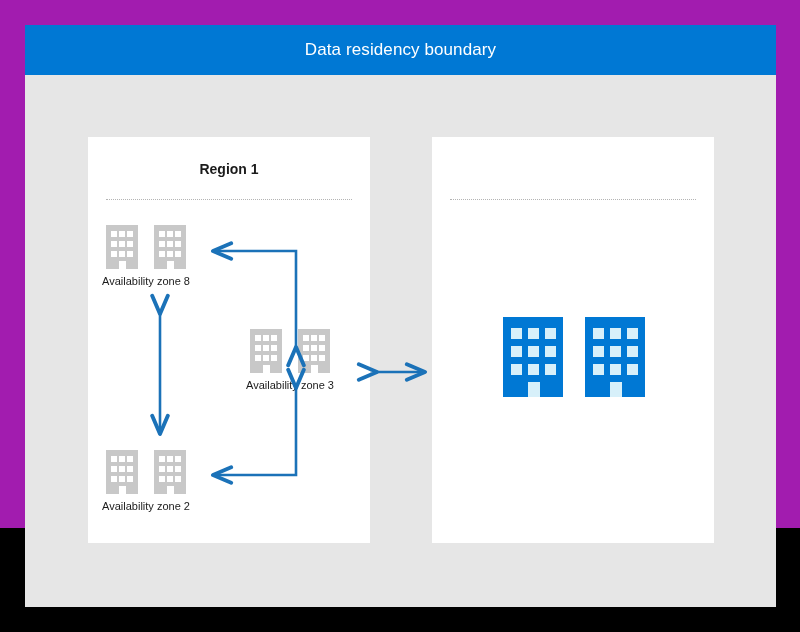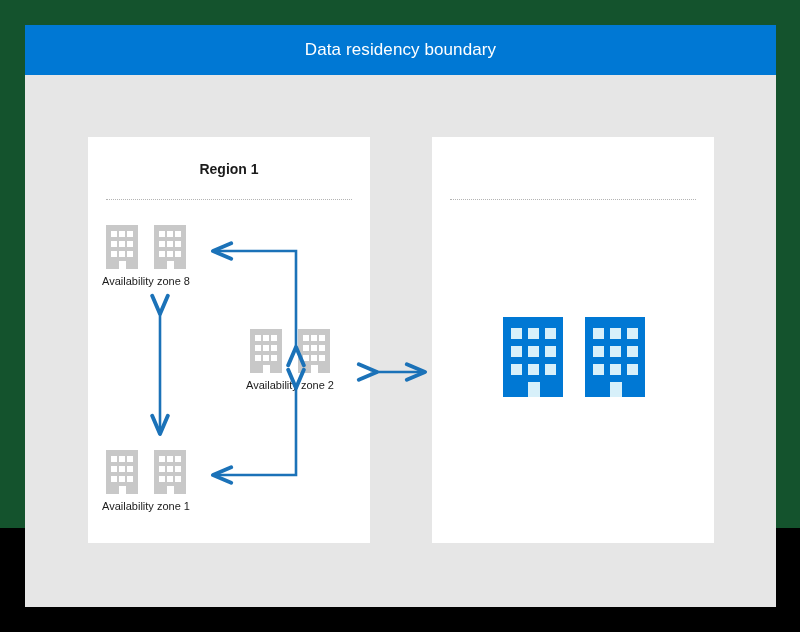--- a/index.html
+++ b/index.html
@@ -11,21 +11,21 @@
     width: 800px;
     height: 632px;
     overflow: hidden;
     font-family: "Liberation Sans", sans-serif;
   }
 
   #diagram-root {
     position: relative;
     width: 800px;
     height: 528px;
-    background: #14532d;
+    background: #a21caf;
   }
 
   
   .canvas {
     position: absolute;
     left: 25px;
     top: 25px;
     width: 751px;
     height: 582px;
     background: #e6e6e6;
@@ -197,21 +197,21 @@
           <div class="win" style="left:13px; top:6px;  width:6px; height:6px;"></div>
           <div class="win" style="left:21px; top:6px;  width:6px; height:6px;"></div>
           <div class="win" style="left:5px;  top:16px; width:6px; height:6px;"></div>
           <div class="win" style="left:13px; top:16px; width:6px; height:6px;"></div>
           <div class="win" style="left:21px; top:16px; width:6px; height:6px;"></div>
           <div class="win" style="left:5px;  top:26px; width:6px; height:6px;"></div>
           <div class="win" style="left:13px; top:26px; width:6px; height:6px;"></div>
           <div class="win" style="left:21px; top:26px; width:6px; height:6px;"></div>
           <div class="win" style="left:13px; top:36px; width:7px; height:8px;"></div>
         </div>
-        <div class="zone-label" style="top:50px; left:40px;">Availability zone 2</div>
+        <div class="zone-label" style="top:50px; left:40px;">Availability zone 3</div>
       </div>
 
       <div class="zone-group" style="left:18px; top:313px; width:96px; height:68px;">
         <div class="building bldg-gray" style="left:0px; top:0px; width:32px; height:44px;">
           <div class="bldg-body"></div>
           <div class="win" style="left:5px;  top:6px;  width:6px; height:6px;"></div>
           <div class="win" style="left:13px; top:6px;  width:6px; height:6px;"></div>
           <div class="win" style="left:21px; top:6px;  width:6px; height:6px;"></div>
           <div class="win" style="left:5px;  top:16px; width:6px; height:6px;"></div>
           <div class="win" style="left:13px; top:16px; width:6px; height:6px;"></div>
@@ -227,21 +227,21 @@
           <div class="win" style="left:13px; top:6px;  width:6px; height:6px;"></div>
           <div class="win" style="left:21px; top:6px;  width:6px; height:6px;"></div>
           <div class="win" style="left:5px;  top:16px; width:6px; height:6px;"></div>
           <div class="win" style="left:13px; top:16px; width:6px; height:6px;"></div>
           <div class="win" style="left:21px; top:16px; width:6px; height:6px;"></div>
           <div class="win" style="left:5px;  top:26px; width:6px; height:6px;"></div>
           <div class="win" style="left:13px; top:26px; width:6px; height:6px;"></div>
           <div class="win" style="left:21px; top:26px; width:6px; height:6px;"></div>
           <div class="win" style="left:13px; top:36px; width:7px; height:8px;"></div>
         </div>
-        <div class="zone-label" style="top:50px; left:40px;">Availability zone 1</div>
+        <div class="zone-label" style="top:50px; left:40px;">Availability zone 2</div>
       </div>
     </div>
 
     <div class="region-panel" id="region-2-panel">
       <div class="region-divider"></div>
 
       <div class="zone-group" style="left:71px; top:180px; width:142px; height:86px;">
         <div class="building bldg-blue" style="left:0px; top:0px; width:60px; height:80px;">
           <div class="bldg-body"></div>
           <div class="win" style="left:8px;  top:11px; width:11px; height:11px;"></div>

